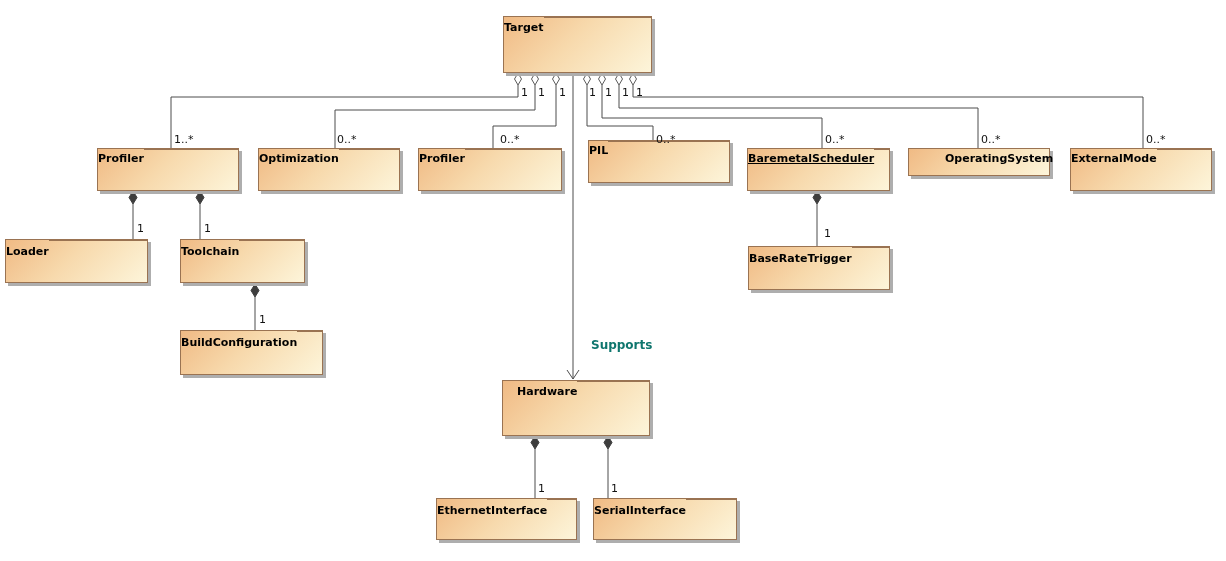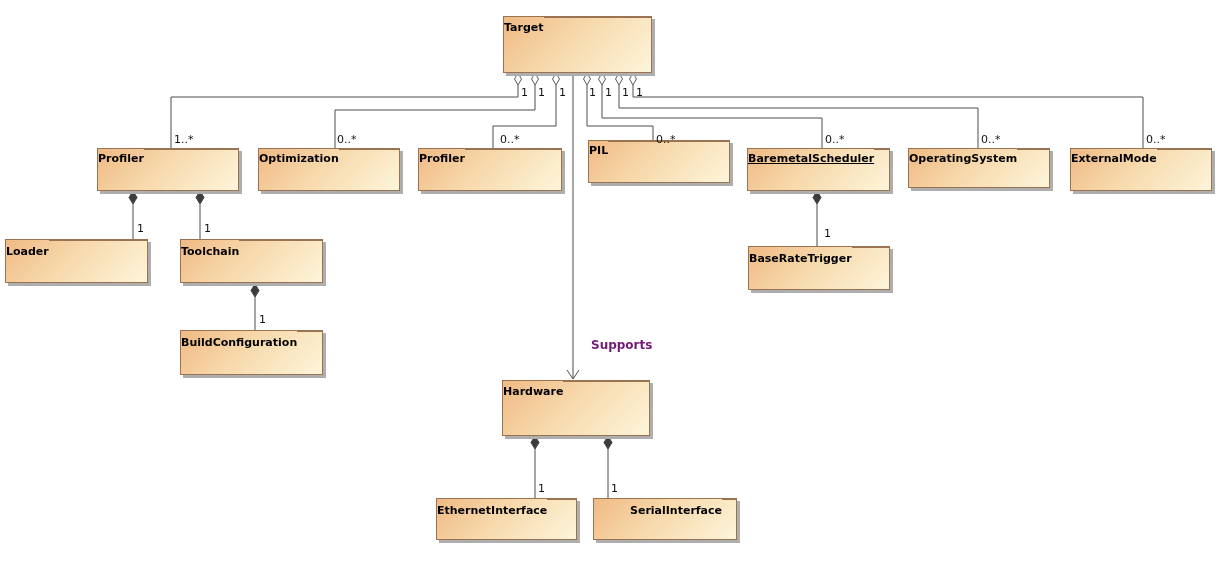--- a/index.html
+++ b/index.html
@@ -21,21 +21,21 @@
   .uml-title{
     font-weight:bold;font-size:11px;color:#000;
     display:flex;align-items:center;justify-content:center;
     flex:0 0 auto;white-space:nowrap;
   }
   .uml-compartment{flex:1 1 0;border-top:1px solid #9a7352;}
   .uml-label{
     position:absolute;z-index:3;font-size:11px;color:#111;
     white-space:nowrap;line-height:1;
   }
-  .uml-label.bold{font-weight:bold;font-size:12px;color:#701a75;}
+  .uml-label.bold{font-weight:bold;font-size:12px;color:#0f766e;}
   .edge{fill:none;stroke:#4d4d4d;stroke-width:1;}
   .agg-diamond{fill:#ffffff;stroke:#5a5a5a;stroke-width:1;}
   .comp-diamond{fill:#3d3d3d;stroke:#3d3d3d;}
   .arrowhead{fill:none;stroke:#4d4d4d;stroke-width:1;}
 </style>
 </head>
 <body>
 
 <div id="canvas">
 
@@ -95,59 +95,59 @@
     <div class="uml-class" style="left: 588px; top: 140px; width: 142px; height: 43px;">
       <div class="uml-title" style="height: 19px;">PIL</div>
       <div class="uml-compartment"></div>
       <div class="uml-compartment"></div>
     </div>
     <div class="uml-class" style="left: 747px; top: 148px; width: 143px; height: 43px; text-decoration: underline;">
       <div class="uml-title" style="height: 19px;">BaremetalScheduler</div>
       <div class="uml-compartment"></div>
       <div class="uml-compartment"></div>
     </div>
-    <div class="uml-class" style="left: 908px; top: 148px; width: 142px; height: 40px;">
+    <div class="uml-class" style="left: 908px; top: 148px; width: 142px; height: 28px; padding-left: 36px;">
       <div class="uml-title" style="height: 19px;">OperatingSystem</div>
       <div class="uml-compartment"></div>
       <div class="uml-compartment"></div>
     </div>
     <div class="uml-class" style="left: 1070px; top: 148px; width: 142px; height: 43px;">
       <div class="uml-title" style="height: 19px;">ExternalMode</div>
       <div class="uml-compartment"></div>
       <div class="uml-compartment"></div>
     </div>
     <div class="uml-class" style="left: 5px; top: 239px; width: 143px; height: 44px;">
       <div class="uml-title" style="height: 22px;">Loader</div>
       <div class="uml-compartment"></div>
       <div class="uml-compartment"></div>
     </div>
-    <div class="uml-class" style="left: 180px; top: 239px; width: 143px; height: 44px;">
+    <div class="uml-class" style="left: 180px; top: 239px; width: 125px; height: 44px;">
       <div class="uml-title" style="height: 22px;">Toolchain</div>
       <div class="uml-compartment"></div>
       <div class="uml-compartment"></div>
     </div>
     <div class="uml-class" style="left: 180px; top: 330px; width: 143px; height: 45px;">
       <div class="uml-title" style="height: 22px;">BuildConfiguration</div>
       <div class="uml-compartment"></div>
       <div class="uml-compartment"></div>
     </div>
     <div class="uml-class" style="left: 748px; top: 246px; width: 142px; height: 44px;">
       <div class="uml-title" style="height: 22px;">BaseRateTrigger</div>
       <div class="uml-compartment"></div>
       <div class="uml-compartment"></div>
     </div>
     <div class="uml-class" style="left: 502px; top: 380px; width: 148px; height: 56px;">
-      <div class="uml-title" style="height: 21px;">Hardware</div>
+      <div class="uml-title" style="height: 21px; margin-left: 14px;">Hardware</div>
       <div class="uml-compartment"></div>
     </div>
     <div class="uml-class" style="left: 412px; top: 498px; width: 141px; height: 42px; margin-left: 24px;">
       <div class="uml-title" style="height: 22px;">EthernetInterface</div>
       <div class="uml-compartment"></div>
     </div>
-    <div class="uml-class" style="left: 593px; top: 498px; width: 144px; height: 42px; padding-left: 36px;">
+    <div class="uml-class" style="left: 593px; top: 498px; width: 144px; height: 42px;">
       <div class="uml-title" style="height: 22px;">SerialInterface</div>
       <div class="uml-compartment"></div>
     </div>
     <span class="uml-label" style="left: 521px; top: 87px;">1</span>
     <span class="uml-label" style="left: 538px; top: 87px;">1</span>
     <span class="uml-label" style="left: 559px; top: 87px;">1</span>
     <span class="uml-label" style="left: 589px; top: 87px;">1</span>
     <span class="uml-label" style="left: 605px; top: 87px;">1</span>
     <span class="uml-label" style="left: 622px; top: 87px;">1</span>
     <span class="uml-label" style="left: 636px; top: 87px;">1</span>

